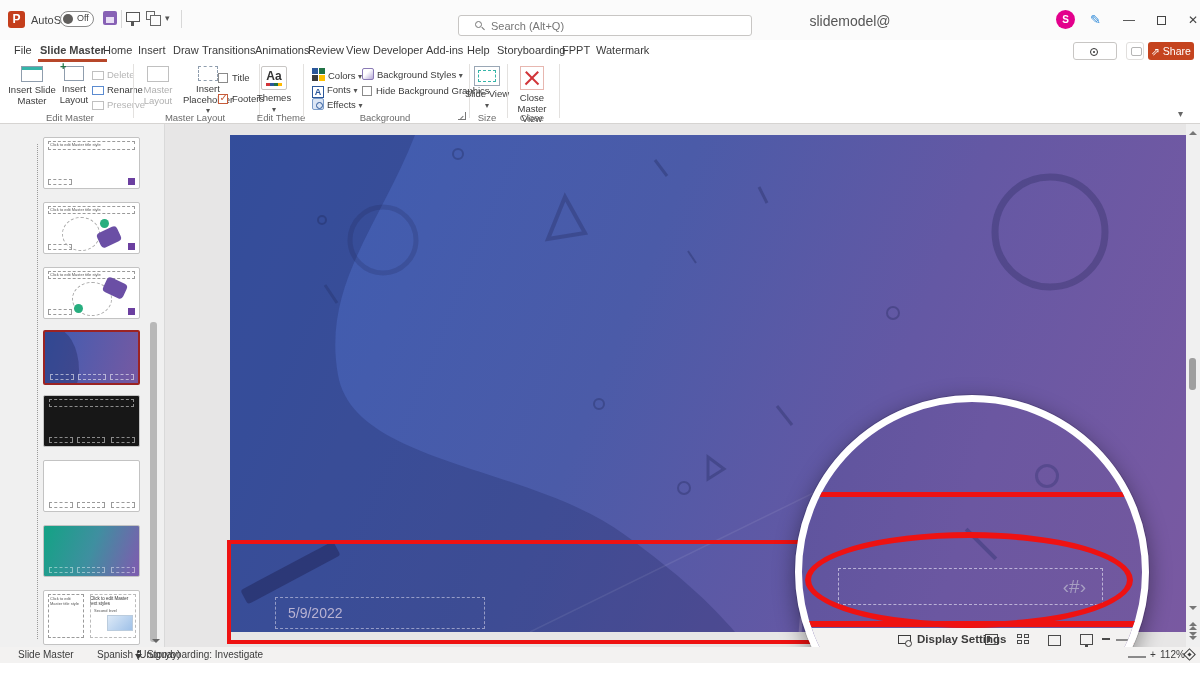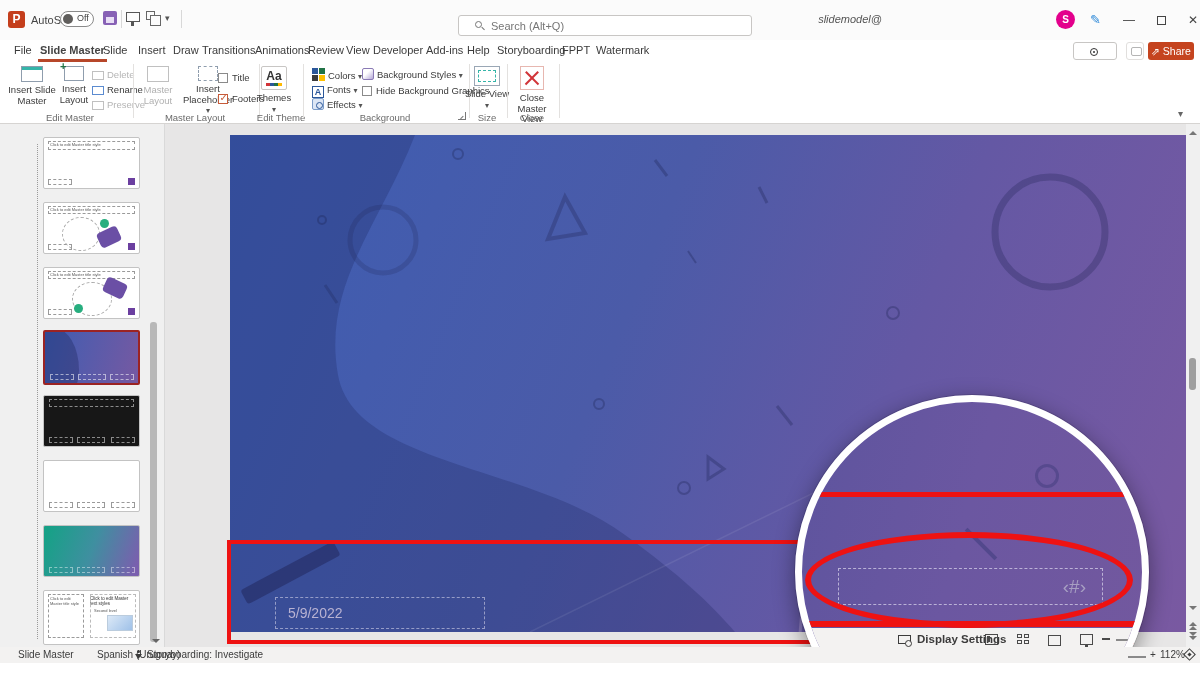--- a/index.html
+++ b/index.html
@@ -22,21 +22,21 @@
   #present-icon { position:absolute; left:126px; top:12px; width:14px; height:10px; border:1.5px solid #555; }
   #present-icon::after { content:""; position:absolute; left:4px; top:9px; width:3px; height:4px; background:#555; }
   #reuse-icon { position:absolute; left:146px; top:11px; width:9px; height:9px; border:1.5px solid #666; }
   #reuse-icon::after { content:""; position:absolute; left:3px; top:3px; width:9px; height:9px; border:1.5px solid #666; background:#fbfbfb; }
   #tb-caret { position:absolute; left:165px; top:13px; font-size:9px; color:#555; }
   #search-box { position:absolute; left:458px; top:15px; width:294px; height:21px; background:#fff;
     border:1px solid #c8c6c4; border-radius:3px; font-size:11px; color:#767676; line-height:19px; }
   #search-glyph { position:absolute; left:16px; top:5px; width:7px; height:7px; border:1.3px solid #767676; border-radius:50%; }
   #search-glyph::after { content:""; position:absolute; left:5px; top:6px; width:4px; height:1.3px; background:#767676; transform:rotate(45deg); }
   #search-text { position:absolute; left:32px; top:1px; }
-  #doc-title { position:absolute; left:0; right:0; top:13px; text-align:center; font-size:11px; color:#555;font-style:italic; }
+  #doc-title { position:absolute; left:0; right:0; top:13px; text-align:center; font-size:14px; color:#555; }
   #doc-title span { position:relative; left:250px; }
   #avatar { position:absolute; left:1056px; top:10px; width:19px; height:19px; border-radius:50%; background:#e3008c;
     color:#fff; font-size:10px; font-weight:bold; text-align:center; line-height:19px; }
   #pen-icon { position:absolute; left:1090px; top:12px; font-size:13px; color:#2b88d8; transform:rotate(0deg); }
   .win-btn { position:absolute; top:0; width:34px; height:40px; text-align:center; line-height:40px; color:#444; font-size:12px; }
   #win-restore-glyph { display:inline-block; width:9px; height:9px; border:1.2px solid #444; vertical-align:middle; }
 
   
   #tabrow { position:absolute; left:0; top:40px; width:1200px; height:22px; background:#fff; }
   .tab { position:absolute; top:0; height:22px; font-size:11px; color:#3b3b3b; line-height:20px; padding:0 2px; }
@@ -175,21 +175,21 @@
     <div id="avatar">S</div>
     <span id="pen-icon">✎</span>
     <div class="win-btn" style="left:1112px">—</div>
     <div class="win-btn" style="left:1144px"><span id="win-restore-glyph"></span></div>
     <div class="win-btn" style="left:1176px">✕</div>
   </div>
 
   <div id="tabrow">
     <div class="tab" style="left:12px">File</div>
     <div class="tab active" style="left:38px">Slide Master</div>
-    <div class="tab" style="left:101px">Slide</div>
+    <div class="tab" style="left:101px">Home</div>
     <div class="tab" style="left:136px">Insert</div>
     <div class="tab" style="left:171px">Draw</div>
     <div class="tab" style="left:200px">Transitions</div>
     <div class="tab" style="left:253px">Animations</div>
     <div class="tab" style="left:306px">Review</div>
     <div class="tab" style="left:344px">View</div>
     <div class="tab" style="left:371px">Developer</div>
     <div class="tab" style="left:424px">Add-ins</div>
     <div class="tab" style="left:465px">Help</div>
     <div class="tab" style="left:495px">Storyboarding</div>

